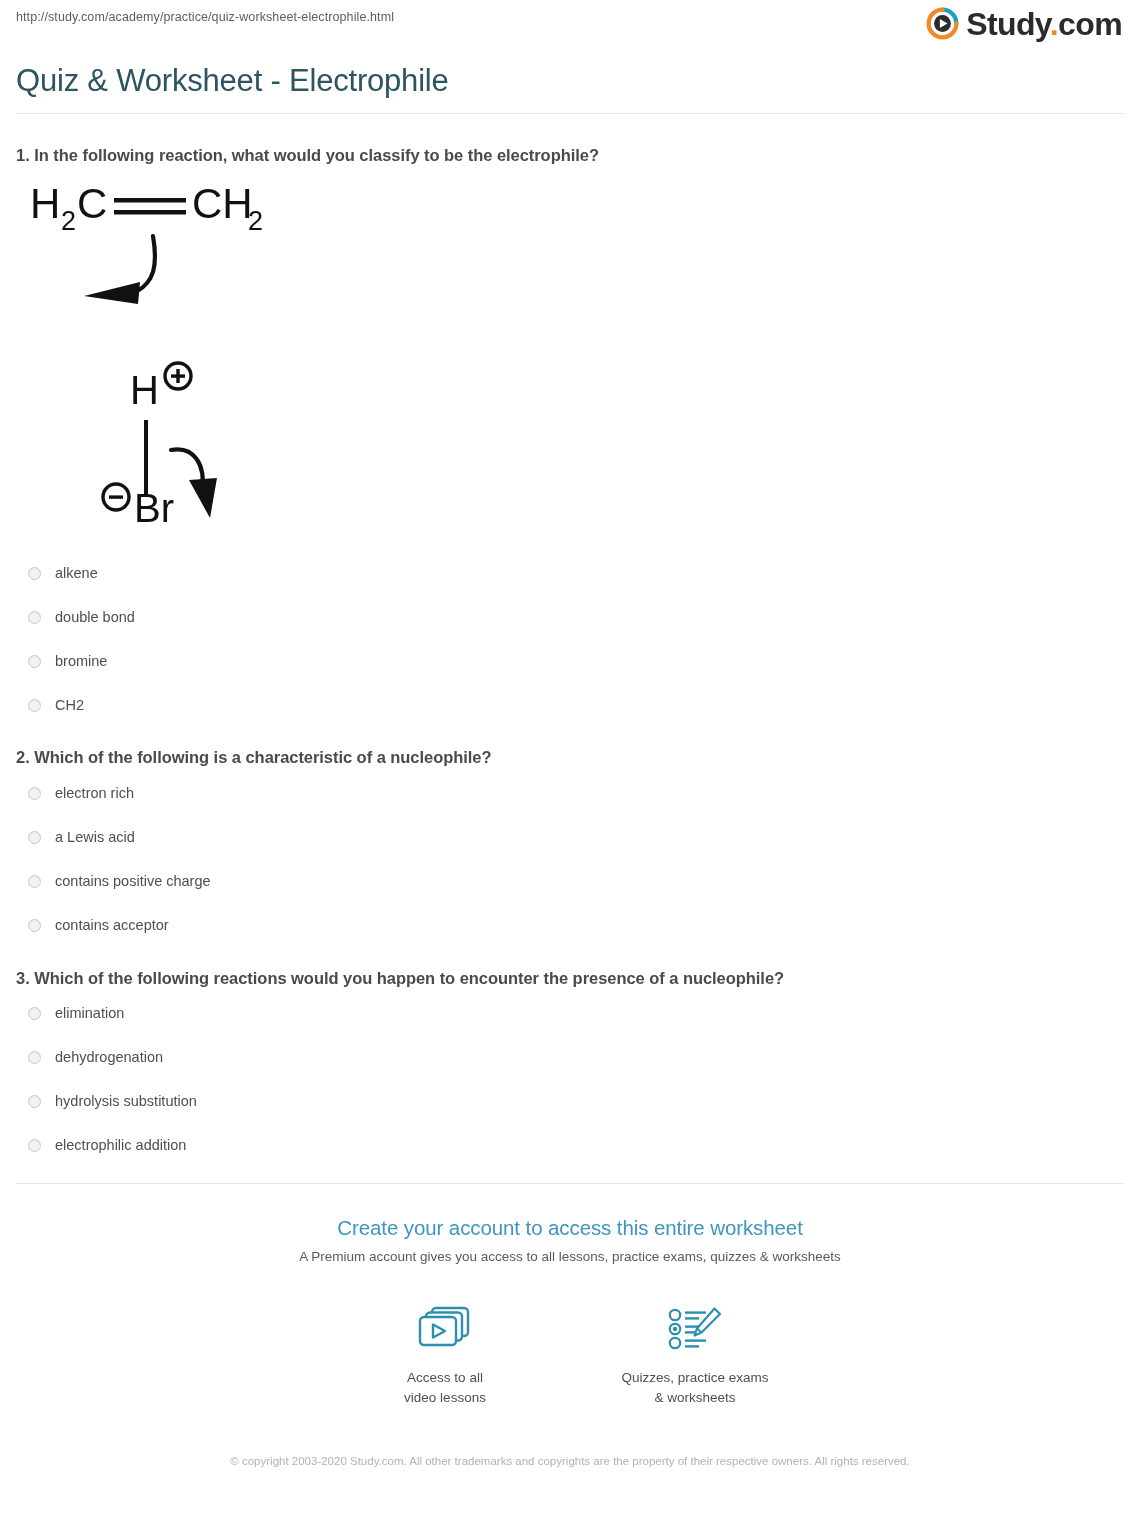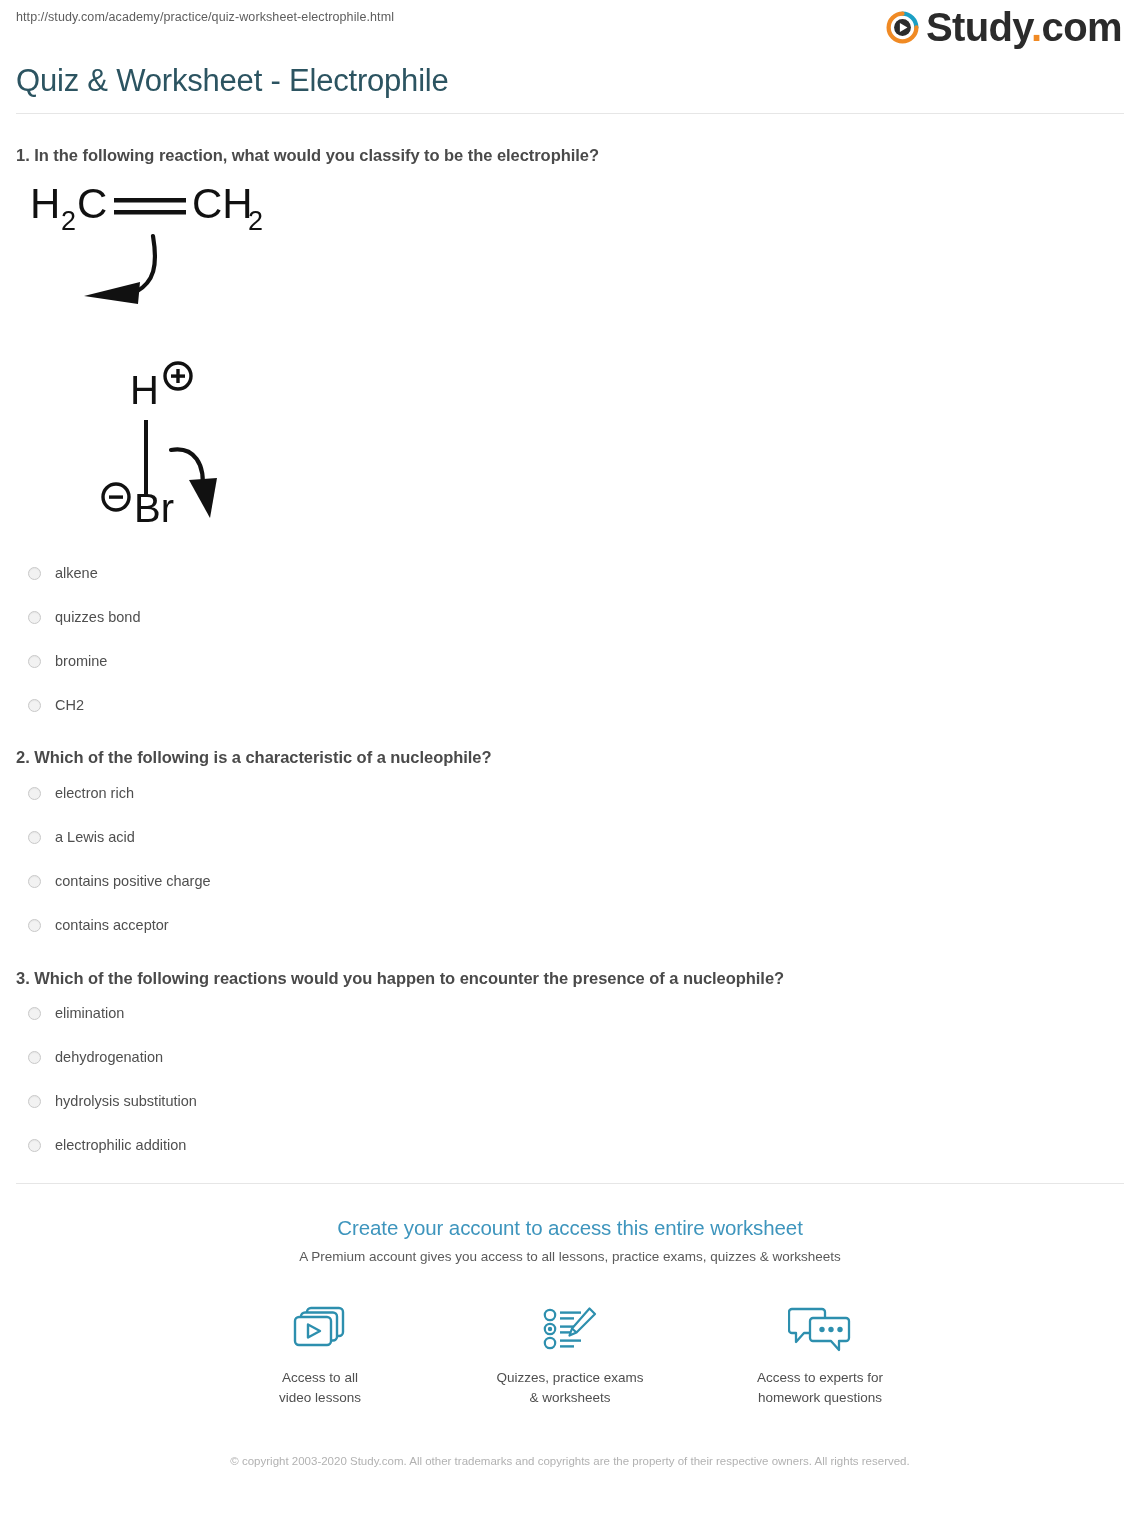--- a/index.html
+++ b/index.html
@@ -40,21 +40,21 @@
   .brand {
     position: absolute;
     right: 18px;
     top: 7px;
     display: flex;
     align-items: center;
     gap: 7px;
   }
   .brand-mark { width: 33px; height: 33px; display:block; }
   .brand-word {
-    font-size: 40px;
+    font-size: 32px;
     font-weight: 600;
     color: #2b2b2b;
     letter-spacing: -0.6px;
     line-height: 1;
     white-space: nowrap;
   }
   .brand-word .dot-com-dot { color: #f08a24; }
 
   
   .title {
@@ -219,21 +219,21 @@
         </svg>
       </div>
 
       <ul class="options">
         <li class="option">
           <span class="radio"></span>
           <span class="option-label">alkene</span>
         </li>
         <li class="option">
           <span class="radio"></span>
-          <span class="option-label">quizzes bond</span>
+          <span class="option-label">double bond</span>
         </li>
         <li class="option">
           <span class="radio"></span>
           <span class="option-label">bromine</span>
         </li>
         <li class="option">
           <span class="radio"></span>
           <span class="option-label">CH2</span>
         </li>
       </ul>
@@ -321,32 +321,19 @@
             <rect x="19" y="36.4" width="21" height="2.4" fill="#2d8fae"></rect>
             <rect x="19" y="42.2" width="14" height="2.4" fill="#2d8fae"></rect>
             <path d="M48.5 5.5 L54 11 L35.5 29.5 L28.5 32.5 L31 25.5 Z" fill="#fff" stroke="#2d8fae" stroke-width="2.2" stroke-linejoin="round"></path>
             <path d="M31 25.5 L35.5 29.5" fill="none" stroke="#2d8fae" stroke-width="2.2"></path>
           </svg>
         </div>
         <div class="feature-label">Quizzes, practice exams
 &amp; worksheets</div>
       </div>
 
-      <div class="feature">
-        <div class="feature-icon">
-          <svg width="64" height="52" viewBox="0 0 64 52">
-            <path d="M4 6 h30 a3 3 0 0 1 3 3 v18 a3 3 0 0 1 -3 3 h-18 l-8 9 v-9 h-4 a3 3 0 0 1 -3 -3 v-18 a3 3 0 0 1 3 -3 z" fill="#fff" stroke="#2d8fae" stroke-width="2.3" stroke-linejoin="round"></path>
-            <path d="M25 15 h33 a3 3 0 0 1 3 3 v17 a3 3 0 0 1 -3 3 h-7 v9 l-8 -9 h-18 a3 3 0 0 1 -3 -3 v-17 a3 3 0 0 1 3 -3 z" fill="#fff" stroke="#2d8fae" stroke-width="2.3" stroke-linejoin="round"></path>
-            <circle cx="34" cy="26.5" r="2.7" fill="#2d8fae"></circle>
-            <circle cx="43" cy="26.5" r="2.7" fill="#2d8fae"></circle>
-            <circle cx="52" cy="26.5" r="2.7" fill="#2d8fae"></circle>
-          </svg>
-        </div>
-        <div class="feature-label">Access to experts for
-homework questions</div>
-      </div>
 
     </div>
 
     <div class="copyright">© copyright 2003-2020 Study.com. All other trademarks and copyrights are the property of their respective owners. All rights reserved.</div>
   </div>
 
 </div>
 
 </body></html>

